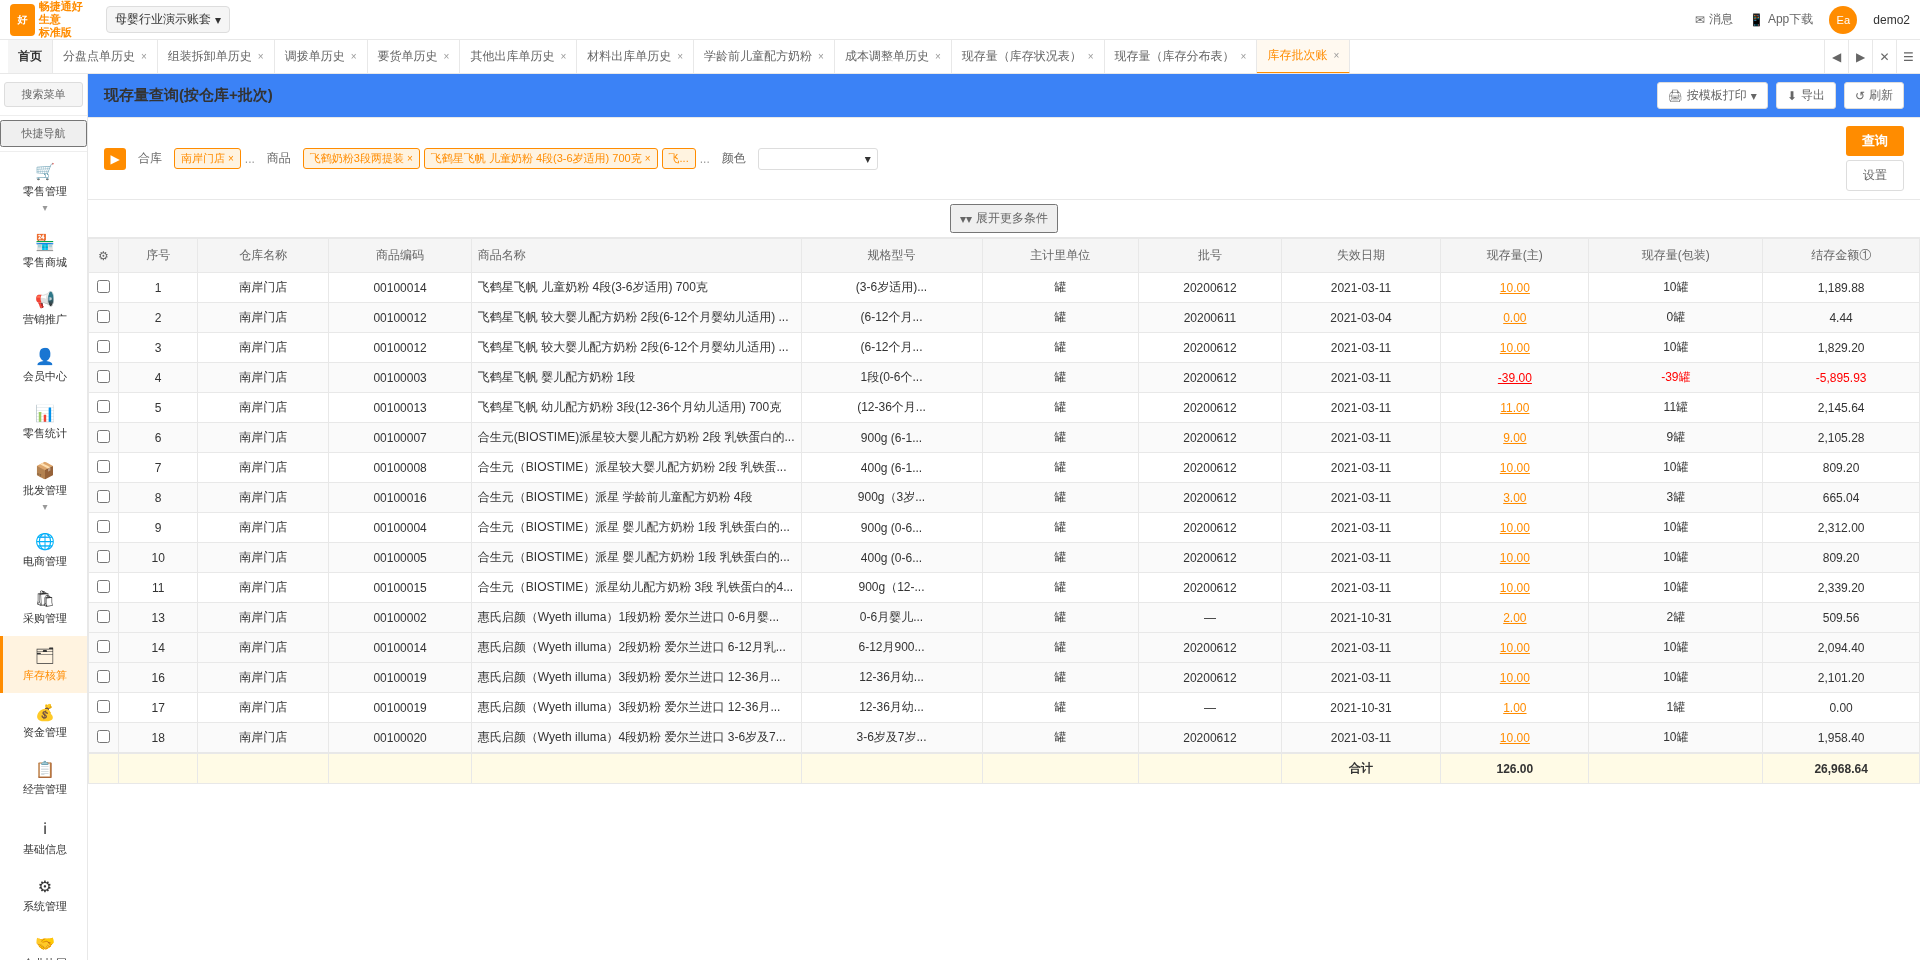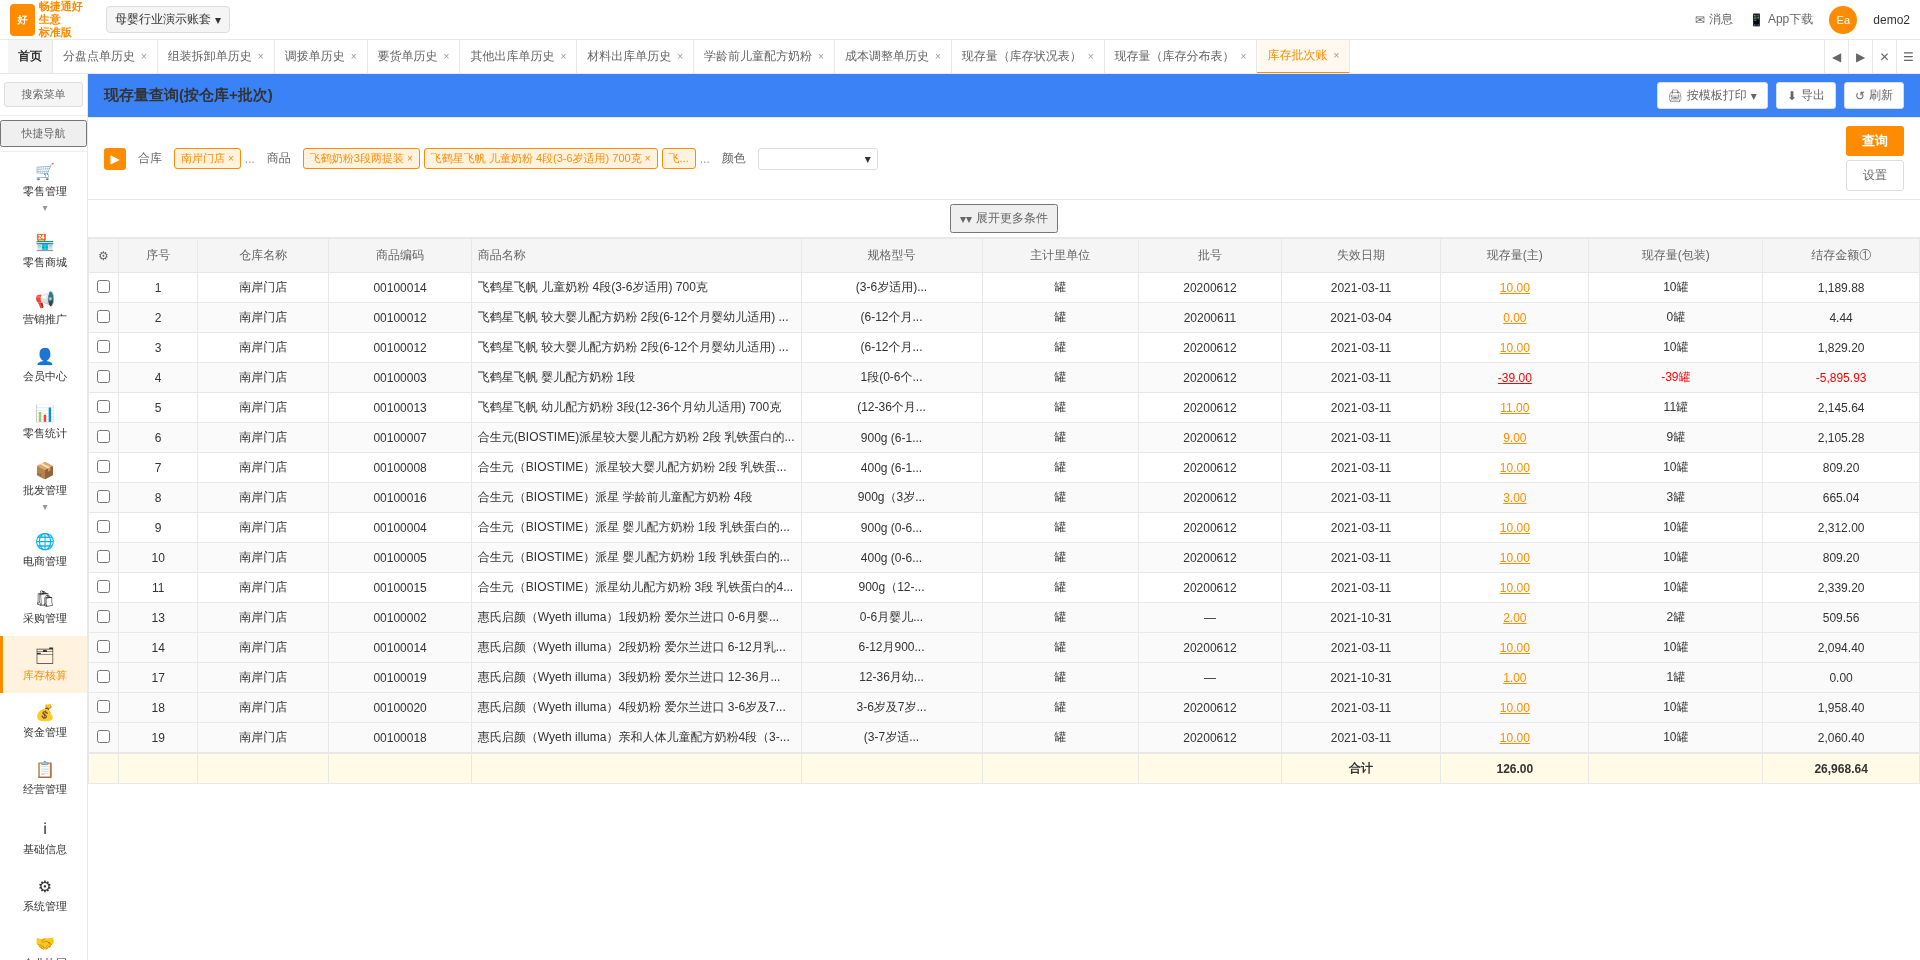--- a/index.html
+++ b/index.html
@@ -537,20 +537,34 @@
               <td>00100014</td>
               <td style="text-align: left;">惠氏启颜（Wyeth illuma）2段奶粉 爱尔兰进口 6-12月乳...</td>
               <td>6-12月900...</td>
               <td>罐</td>
               <td>20200612</td>
               <td>2021-03-11</td>
               <td><span class="td-link" style="">10.00</span></td>
               <td>10罐</td>
               <td>2,094.40</td>
             </tr>
+            <tr style="background: rgb(250, 250, 250);">
+              <td><input type="checkbox" style=""></td>
+              <td>16</td>
+              <td>南岸门店</td>
+              <td>00100019</td>
+              <td style="text-align: left;">惠氏启颜（Wyeth illuma）3段奶粉 爱尔兰进口 12-36月...</td>
+              <td>12-36月幼...</td>
+              <td>罐</td>
+              <td>20200612</td>
+              <td>2021-03-11</td>
+              <td><span class="td-link" style="">10.00</span></td>
+              <td>10罐</td>
+              <td>2,101.20</td>
+            </tr>
             <tr>
               <td><input type="checkbox" style=""></td>
               <td>17</td>
               <td>南岸门店</td>
               <td>00100019</td>
               <td style="text-align: left;">惠氏启颜（Wyeth illuma）3段奶粉 爱尔兰进口 12-36月...</td>
               <td>12-36月幼...</td>
               <td>罐</td>
               <td>—</td>
               <td>2021-10-31</td>
@@ -565,34 +579,20 @@
               <td>00100020</td>
               <td style="text-align: left;">惠氏启颜（Wyeth illuma）4段奶粉 爱尔兰进口 3-6岁及7...</td>
               <td>3-6岁及7岁...</td>
               <td>罐</td>
               <td>20200612</td>
               <td>2021-03-11</td>
               <td><span class="td-link" style="">10.00</span></td>
               <td>10罐</td>
               <td>1,958.40</td>
             </tr>
-            <tr>
-              <td><input type="checkbox" style=""></td>
-              <td>19</td>
-              <td>南岸门店</td>
-              <td>00100018</td>
-              <td style="text-align: left;">惠氏启颜（Wyeth illuma）亲和人体儿童配方奶粉4段（3-...</td>
-              <td>(3-7岁适...</td>
-              <td>罐</td>
-              <td>20200612</td>
-              <td>2021-03-11</td>
-              <td><span class="td-link" style="">10.00</span></td>
-              <td>10罐</td>
-              <td>2,060.40</td>
-            </tr>
             <tr class="summary-row" style="background: rgb(255, 251, 230);">
               <td></td>
               <td></td>
               <td></td>
               <td></td>
               <td></td>
               <td></td>
               <td></td>
               <td></td>
               <td>合计</td>

